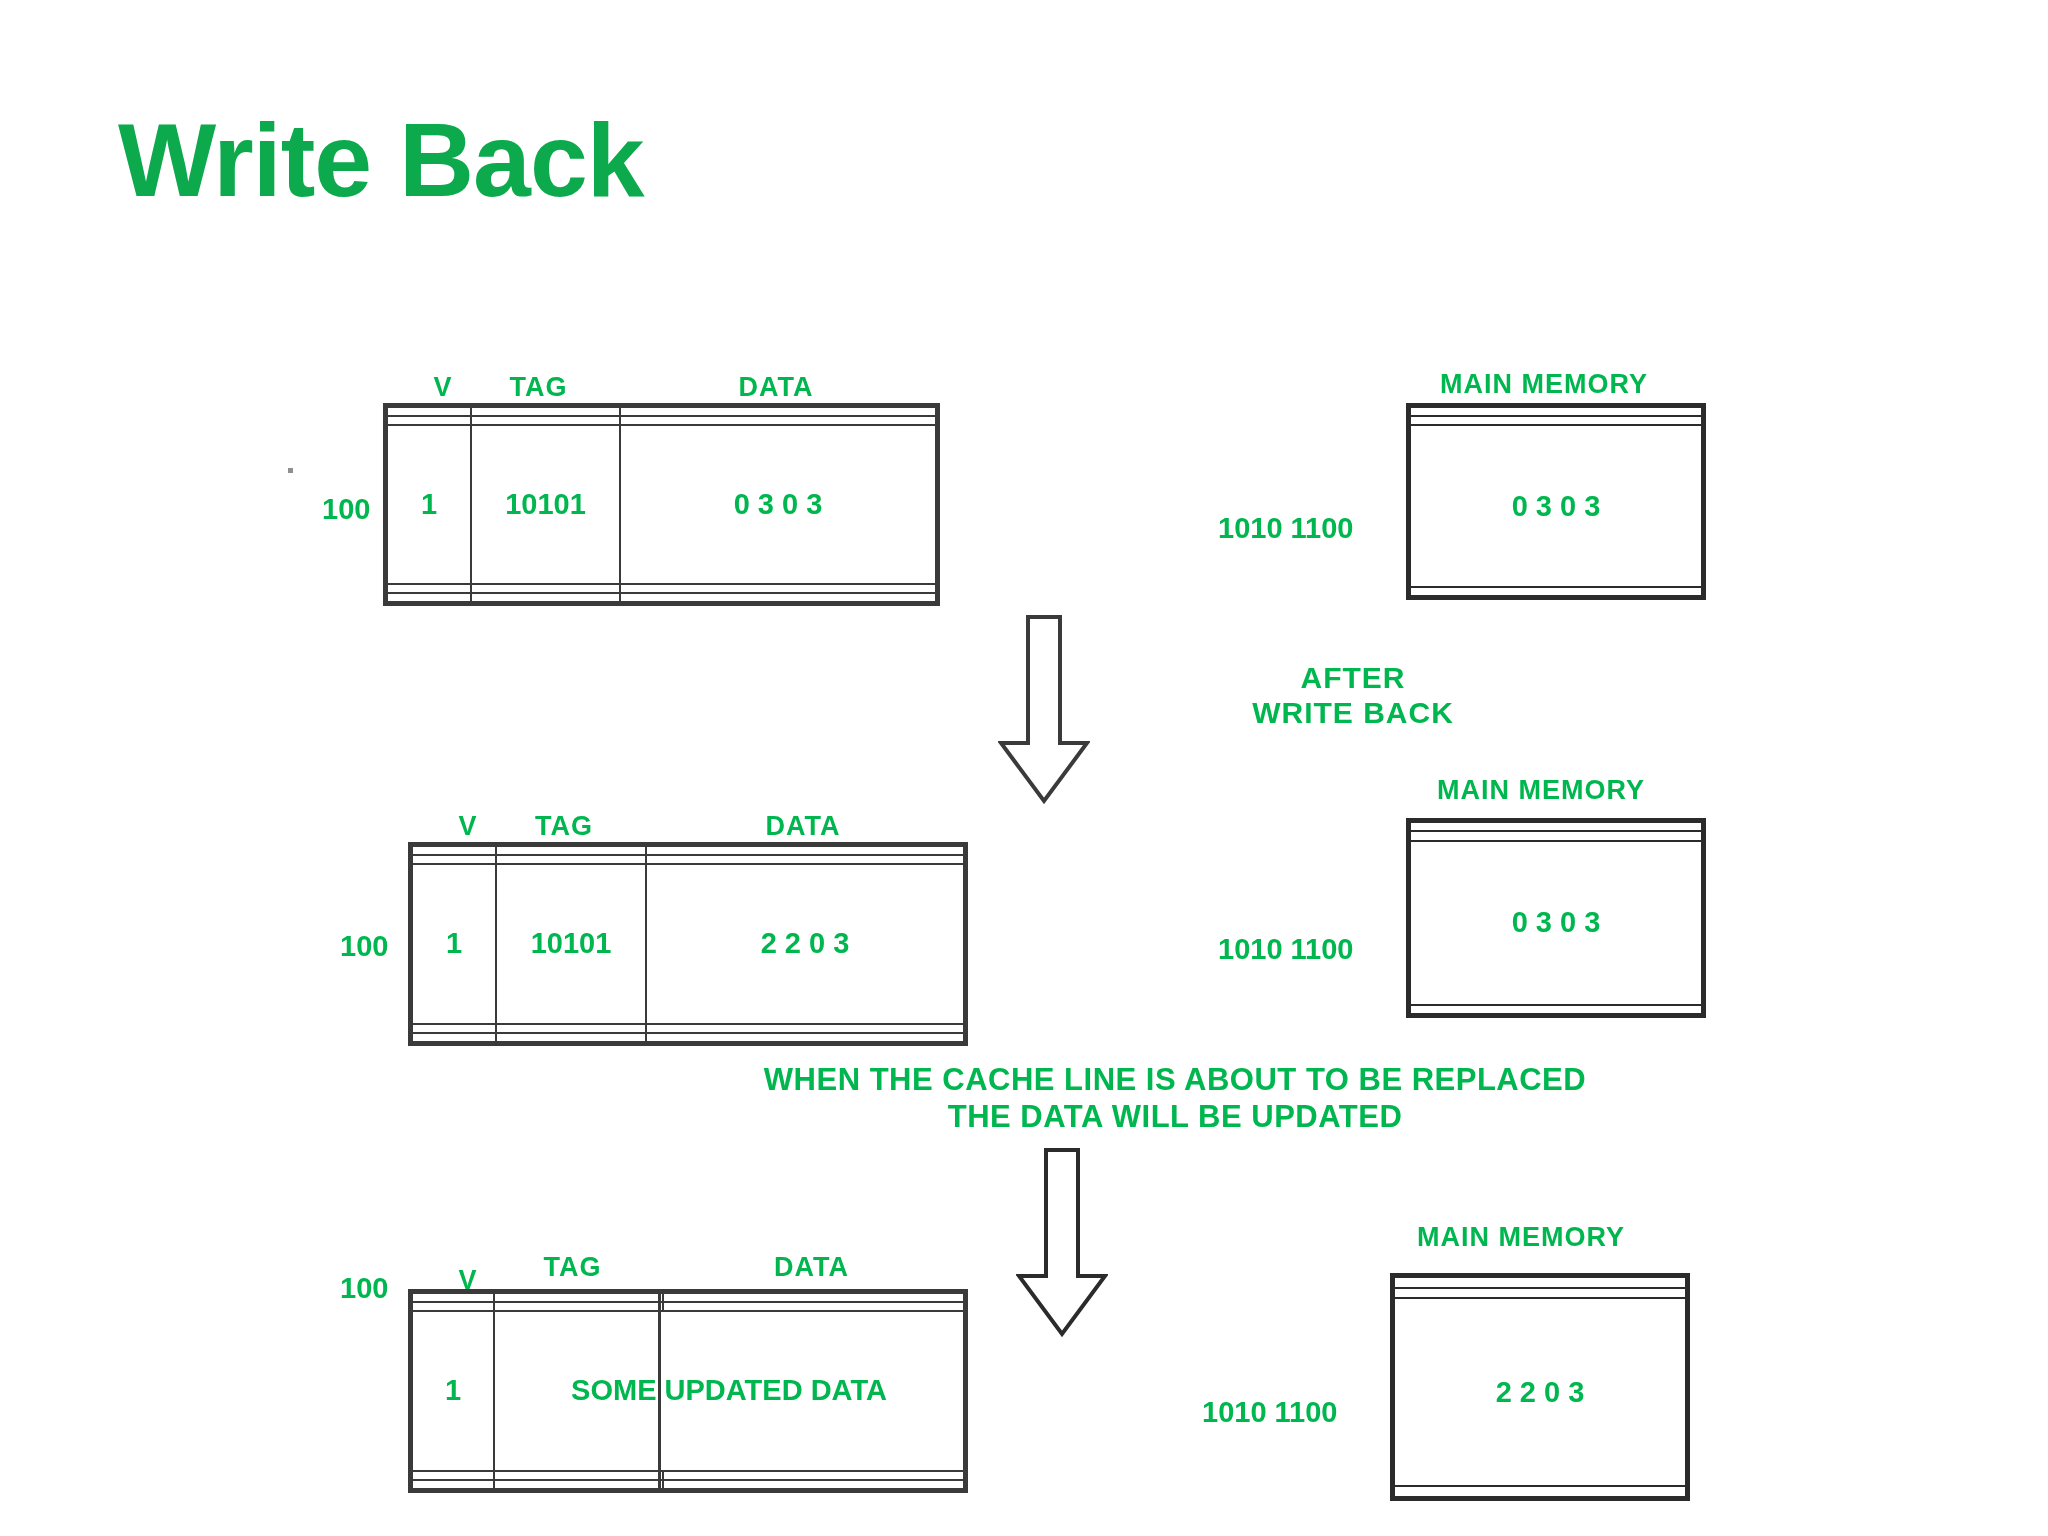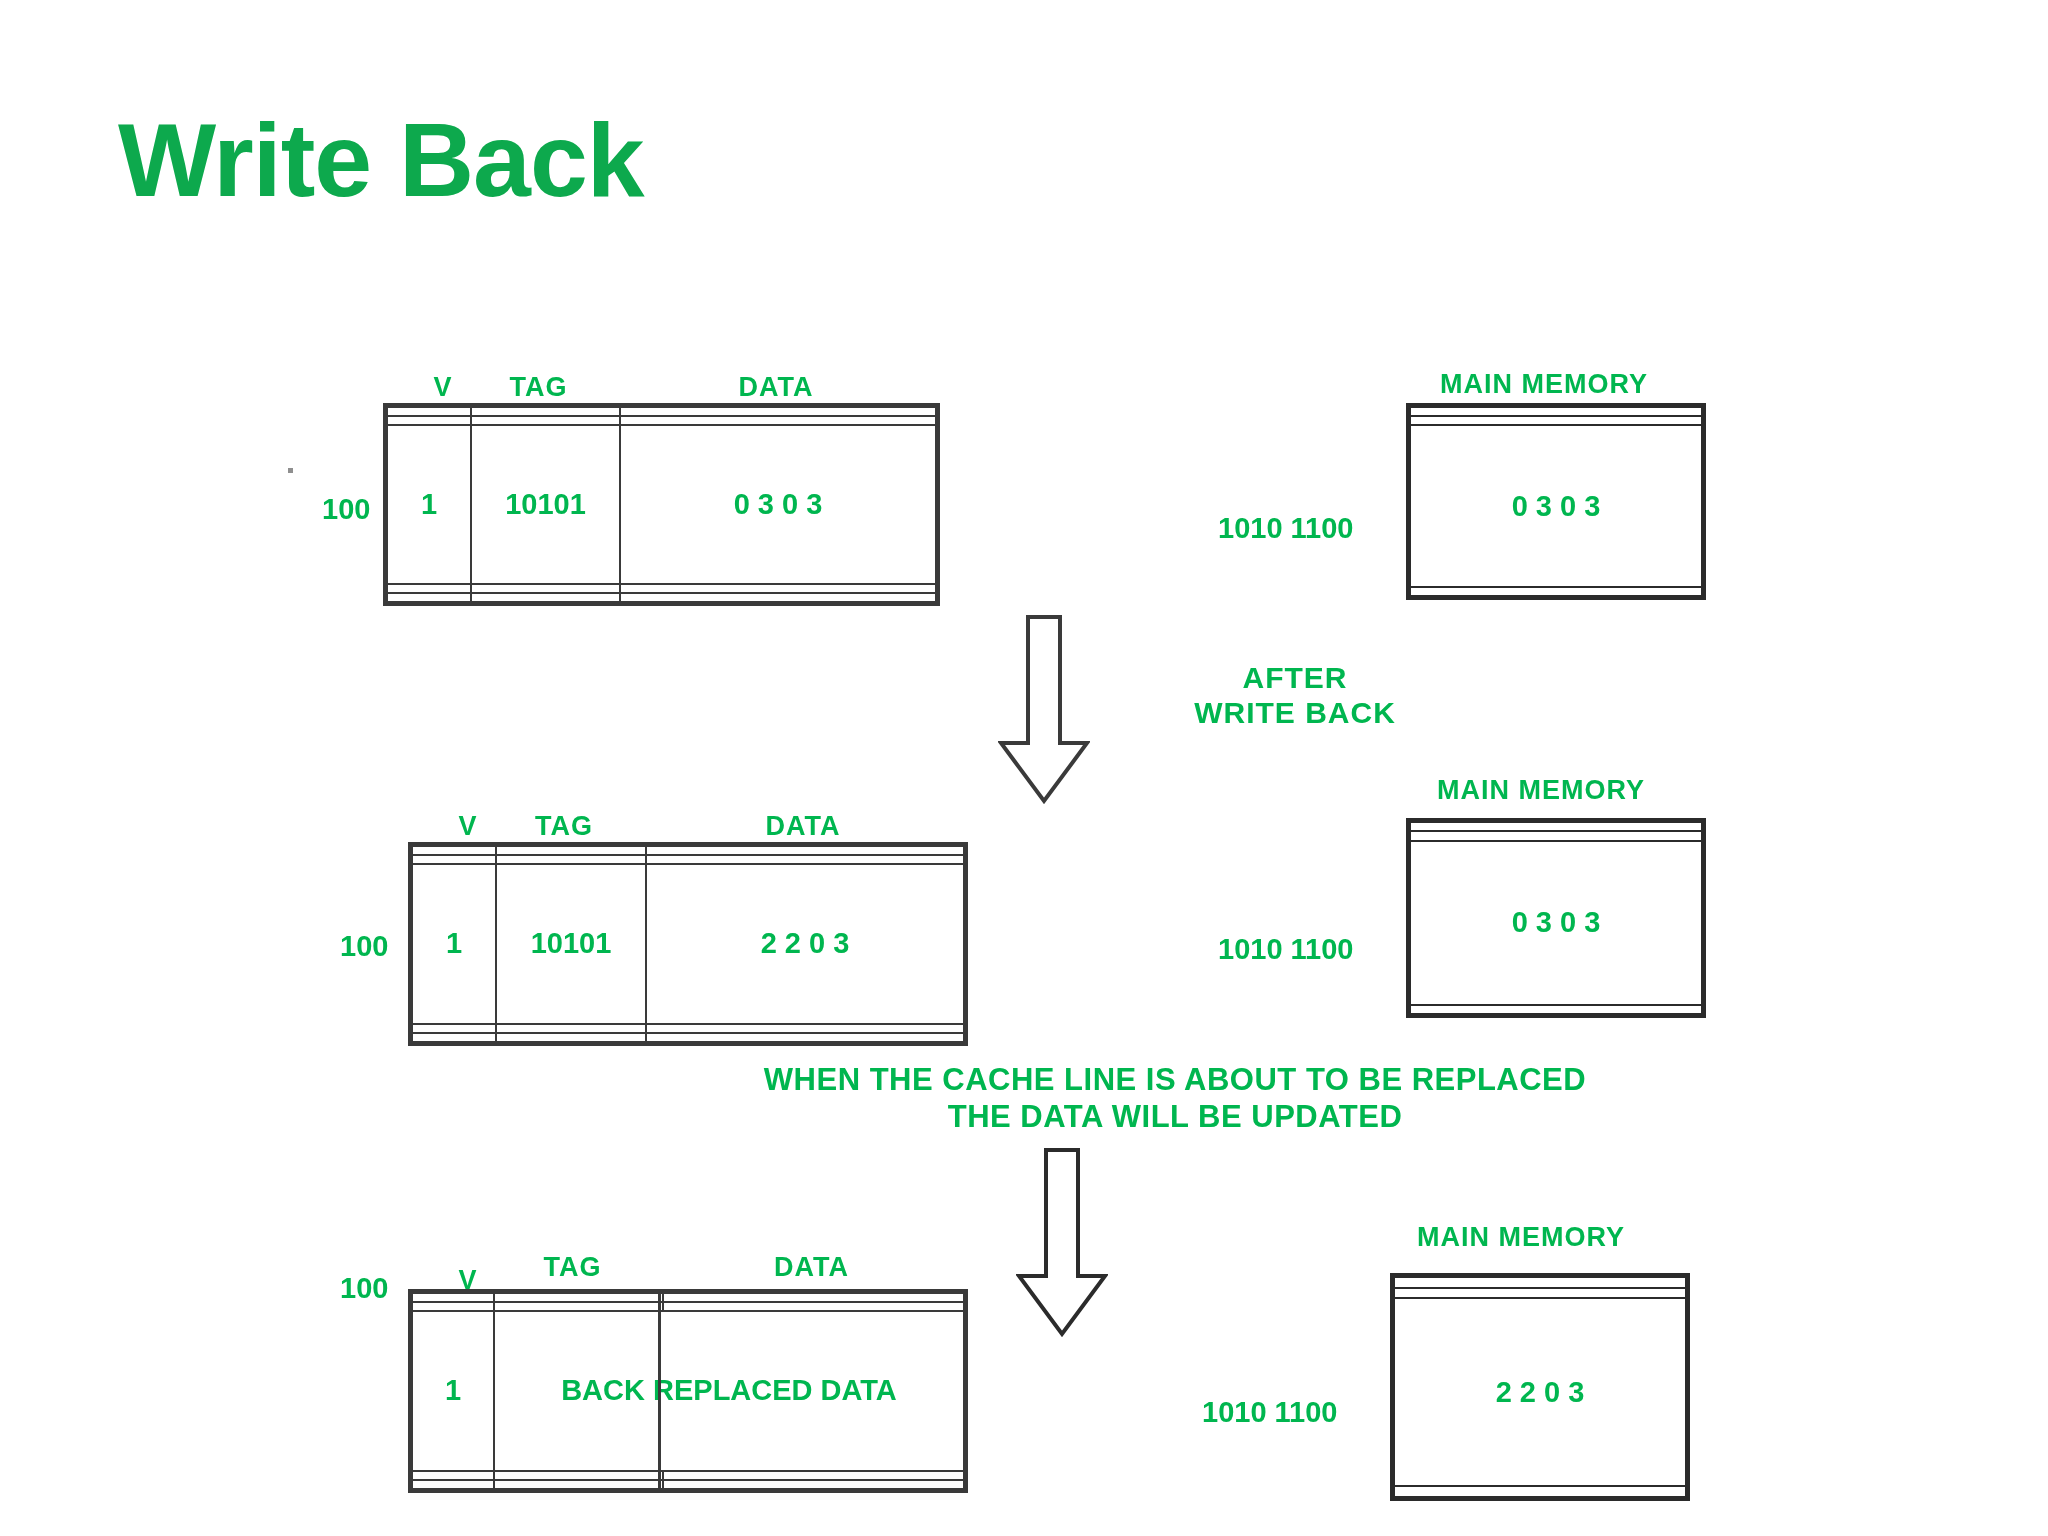--- a/index.html
+++ b/index.html
@@ -172,21 +172,21 @@
     </tbody>
   </table>
 </div>
 
 <div class="block-arrow" style="left:998px; top:615px; width:92px; height:190px;">
   <svg width="92" height="190" viewBox="0 0 92 190">
     <polygon points="30,2 62,2 62,128 89,128 46,186 3,128 30,128" fill="#ffffff" stroke="#3a3a3a" stroke-width="4" stroke-linejoin="miter"></polygon>
   </svg>
 </div>
 
-<div class="caption" style="left:1130px; top:660px; width:330px; font-size:30px; letter-spacing:1px;">AFTER
+<div class="caption" style="left:1188px; top:660px; width:330px; font-size:30px; letter-spacing:1px;">AFTER
 WRITE BACK</div>
 
 <div class="col-head" style="left:428px; top:811px; width:80px; text-align:center;">V</div>
 <div class="col-head" style="left:490px; top:811px; width:148px; text-align:center;">TAG</div>
 <div class="col-head" style="left:638px; top:811px; width:330px; text-align:center;">DATA</div>
 
 <div class="glabel" style="left:340px; top:930px; font-size:29px;">100</div>
 
 <div class="cache-table" id="cache-2" style="left:408px; top:842px; width:560px; height:204px;">
   <table>
@@ -265,21 +265,21 @@
         <td style="width:167px; font-size:29px;"></td>
         <td style="font-size:29px;"></td>
       </tr>
       <tr>
         <td style="font-size:29px;"></td>
         <td style="font-size:29px;"></td>
         <td style="font-size:29px;"></td>
       </tr>
       <tr>
         <td style="font-size:29px;">1</td>
-        <td colspan="2" style="font-size:29px; position:relative;">BACK REPLACED DATA</td>
+        <td colspan="2" style="font-size:29px; position:relative;">SOME UPDATED DATA</td>
       </tr>
       <tr>
         <td style="font-size:29px;"></td>
         <td style="font-size:29px;"></td>
         <td style="font-size:29px;"></td>
       </tr>
       <tr>
         <td style="font-size:29px;"></td>
         <td style="font-size:29px;"></td>
         <td style="font-size:29px;"></td>

